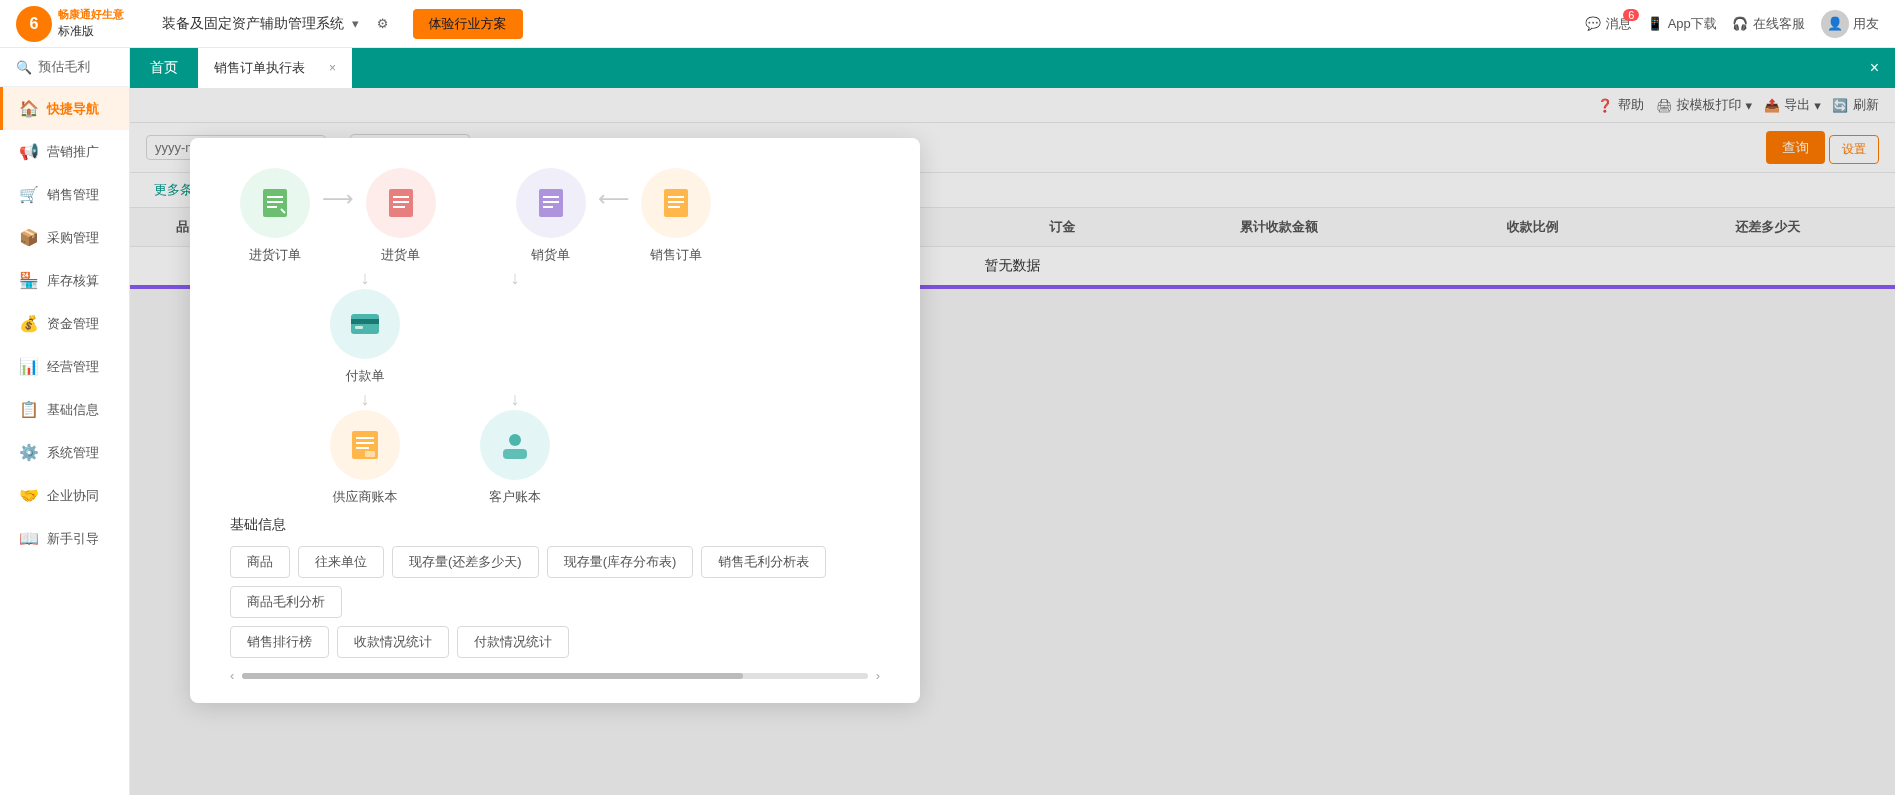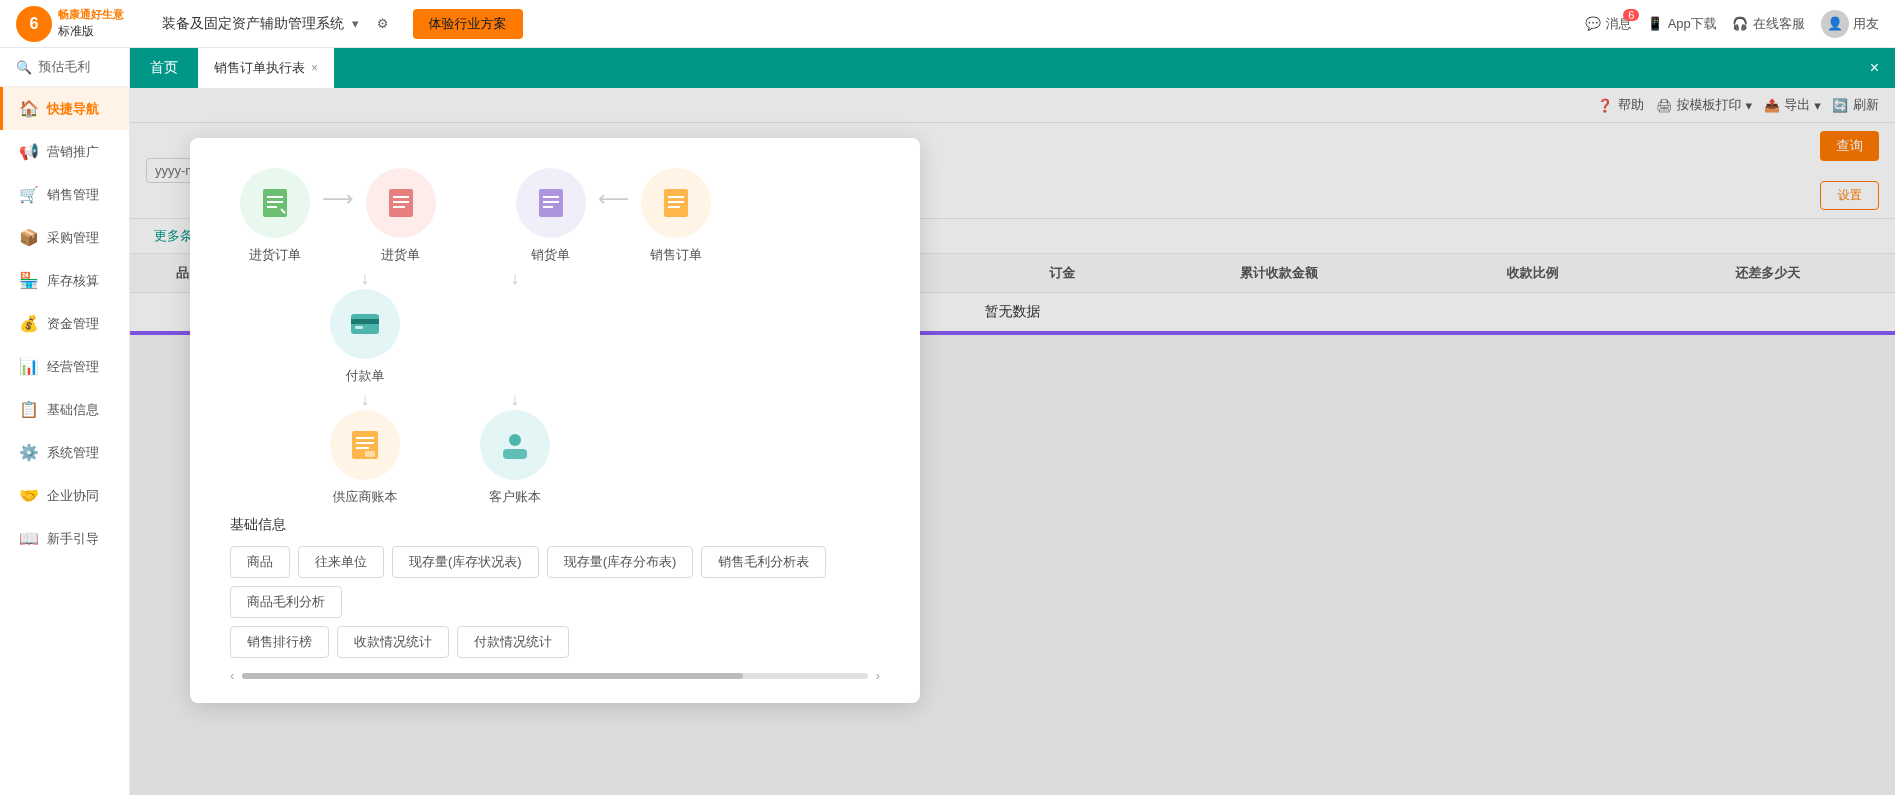--- a/index.html
+++ b/index.html
@@ -38,21 +38,21 @@
     .sidebar-item { display: flex; align-items: center; gap: 8px; padding: 12px 16px; cursor: pointer; color: #555; font-size: 13px; border-left: 3px solid transparent; }
     .sidebar-item.active { background: #fff3e8; color: #ff7a00; border-left-color: #ff7a00; font-weight: bold; }
     .sidebar-icon { font-size: 16px; }
 
     
     .content-area { flex: 1; display: flex; flex-direction: column; overflow: hidden; justify-content: center; }
 
     
     .tab-bar { height: 40px; background: #009688; display: flex; align-items: center; padding: 0 0; flex-shrink: 0; }
     .tab-home { padding: 0 20px; height: 100%; display: flex; align-items: center; color: #fff; font-size: 14px; cursor: pointer; }
-    .tab-item { padding: 0 16px; height: 100%; display: flex; align-items: center; color: #fff; font-size: 13px; cursor: pointer; background: #fff; color: #333; gap: 2px; }
+    .tab-item { padding: 0 16px; height: 100%; display: flex; align-items: center; color: #fff; font-size: 13px; cursor: pointer; background: #fff; color: #333; gap: 20px; }
     .tab-item .close-x { color: #999; font-size: 12px; cursor: pointer; margin-left: 4px; }
     .tab-close-all { margin-left: auto; padding: 0 16px; color: #fff; cursor: pointer; font-size: 16px; }
 
     
     .page-area { flex: 1; background: #f5f5f5; overflow: auto; position: relative; }
 
     
     .page-toolbar { background: #fff; padding: 8px 16px; display: flex; align-items: center; gap: 12px; border-bottom: 1px solid #e8e8e8; flex-shrink: 0; }
     .toolbar-right { margin-left: auto; display: flex; gap: 12px; align-items: center; }
     .toolbar-btn { display: flex; align-items: center; gap: 4px; color: #555; cursor: pointer; font-size: 13px; }
@@ -108,21 +108,21 @@
       padding: 6px 16px; border-radius: 4px; cursor: pointer; font-size: 13px;
     }
 
     
     .panel-scrollbar { display: flex; align-items: center; margin-top: 10px; }
     .scrollbar-track { flex: 1; height: 6px; background: #e0e0e0; border-radius: 3px; margin: 0 8px; }
     .scrollbar-thumb { width: 80%; height: 6px; background: #bbb; border-radius: 3px; }
     .scroll-arrow { color: #aaa; cursor: pointer; }
 
     
-    .query-set-col { display: flex; flex-direction: column; gap: 16px; }
+    .query-set-col { display: flex; flex-direction: row; gap: 4px; }
   </style>
 </head>
 <body>
 
 <div class="app-wrapper">
 
   <div class="top-bar">
     <div class="logo-area">
       <div class="logo-icon">
         <span>6</span>
@@ -412,21 +412,21 @@
                   <span class="flow-label">客户账本</span>
                 </div>
               </div>
             </div>
 
             <div class="common-funcs">
               <div class="common-funcs-title">基础信息</div>
               <div class="func-buttons">
                 <button class="func-btn">商品</button>
                 <button class="func-btn">往来单位</button>
-                <button class="func-btn">现存量(库存状况表)</button>
+                <button class="func-btn">现存量(还差多少天)</button>
                 <button class="func-btn">现存量(库存分布表)</button>
                 <button class="func-btn">销售毛利分析表</button>
                 <button class="func-btn">商品毛利分析</button>
               </div>
               <div class="func-buttons">
                 <button class="func-btn">销售排行榜</button>
                 <button class="func-btn">收款情况统计</button>
                 <button class="func-btn">付款情况统计</button>
               </div>
             </div>

